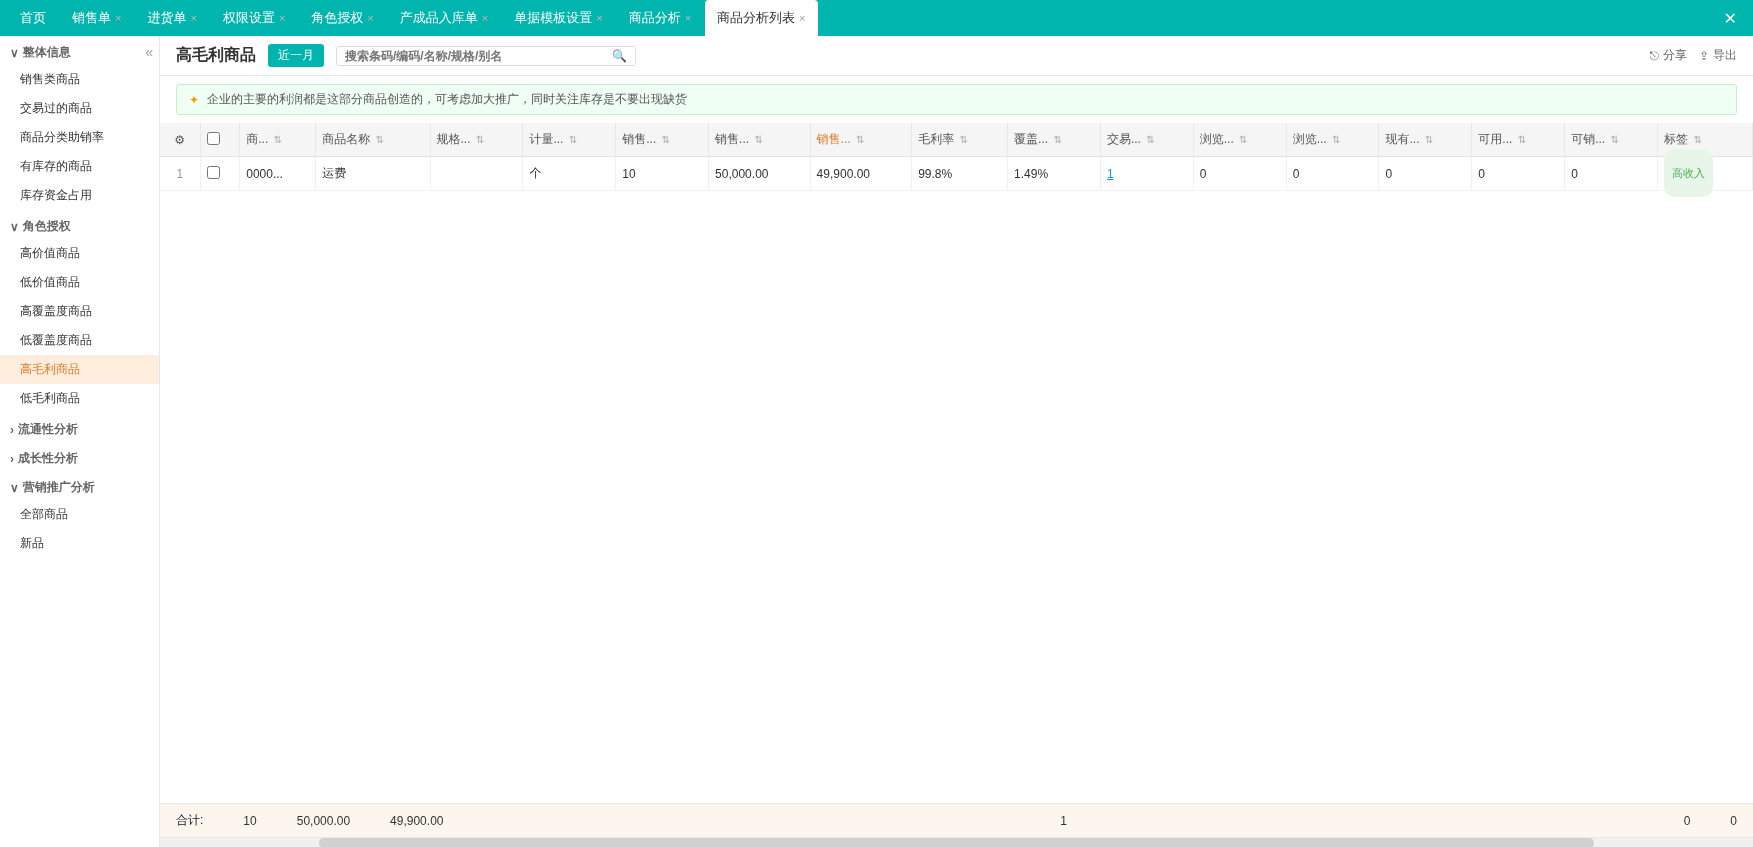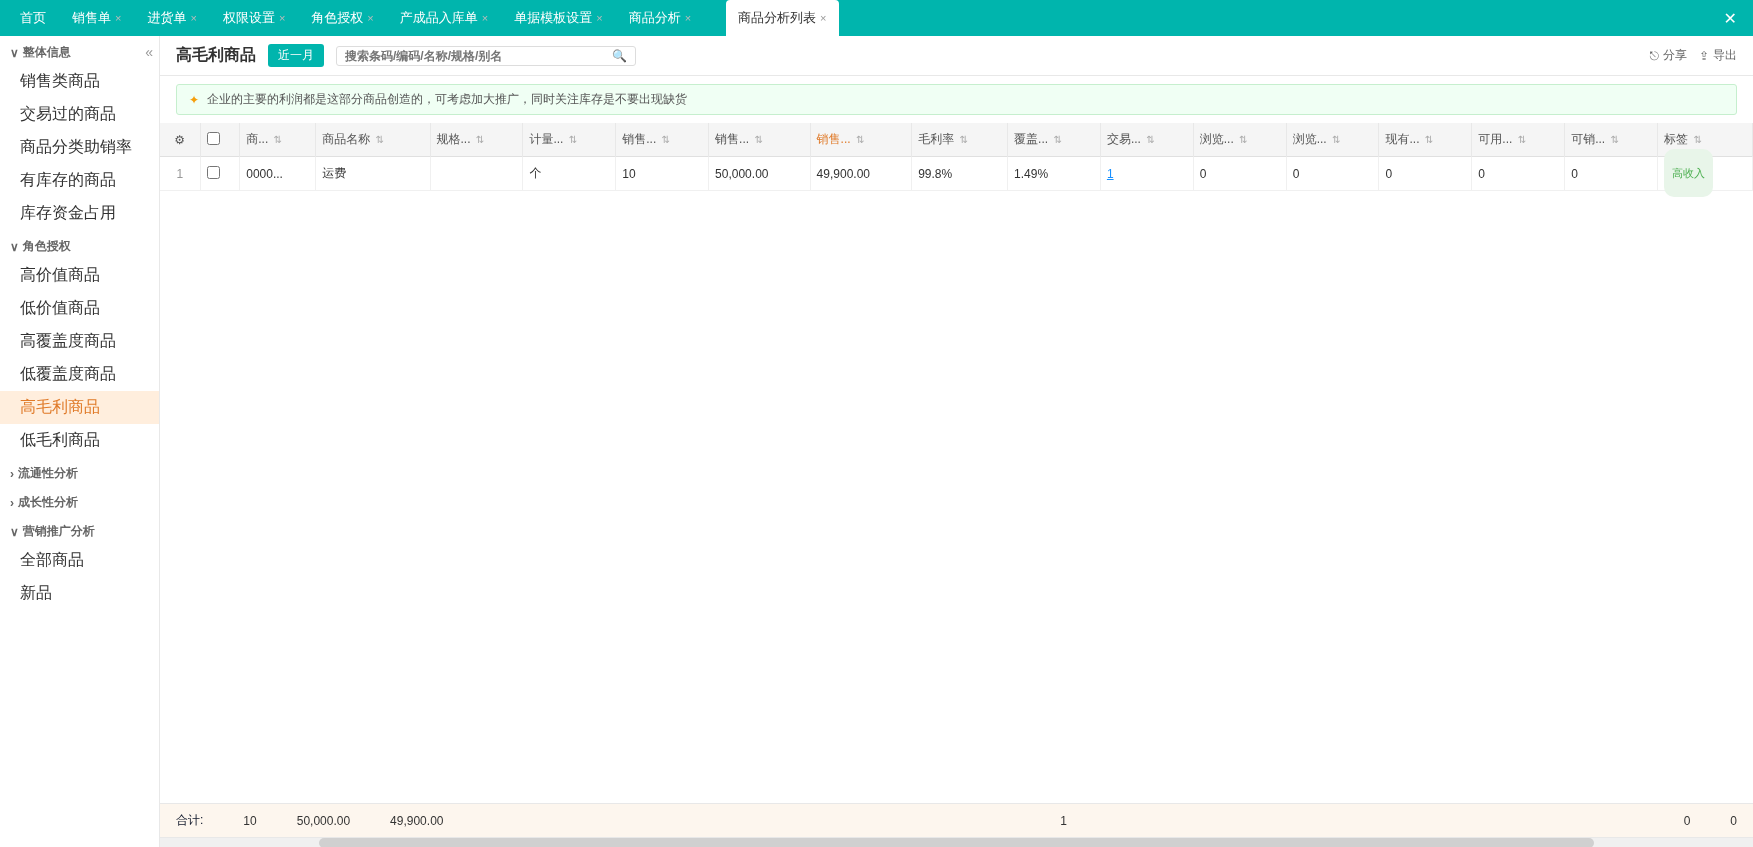--- a/index.html
+++ b/index.html
@@ -20,21 +20,21 @@
       display: flex;
       align-items: center;
       padding: 0 12px;
       height: 36px;
       color: #fff;
       cursor: pointer;
       font-size: 13px;
       white-space: nowrap;
       gap: 4px;
     }
-    .top-nav .nav-item.active { background: #fff; color: #333; border-radius: 4px 4px 0 0; margin-left: 21px; }
+    .top-nav .nav-item.active { background: #fff; color: #333; border-radius: 4px 4px 0 0; }
     .top-nav .nav-item .close-icon { font-size: 11px; color: #bbb; cursor: pointer; }
     .top-nav .nav-item.active .close-icon { color: #999; }
     .top-nav .spacer { flex: 1; }
     .top-nav .close-btn { color: #fff; cursor: pointer; font-size: 16px; padding: 4px 8px; }
 
     
     .main-layout {
       display: flex;
       height: calc(847px - 36px);
       background: #fff;
@@ -66,21 +66,21 @@
       color: #666;
       font-size: 12px;
       font-weight: bold;
       cursor: pointer;
       gap: 4px;
     }
     .sidebar-item {
       padding: 6px 10px 6px 20px;
       color: #333;
       cursor: pointer;
-      font-size: 16px;
+      font-size: 12px;
       white-space: nowrap;
       overflow: hidden;
       text-overflow: ellipsis;
     }
     .sidebar-item.active { background: #ffeedd; color: #e07b2a; }
 
     
     .content-area {
       flex: 1;
       display: flex;

